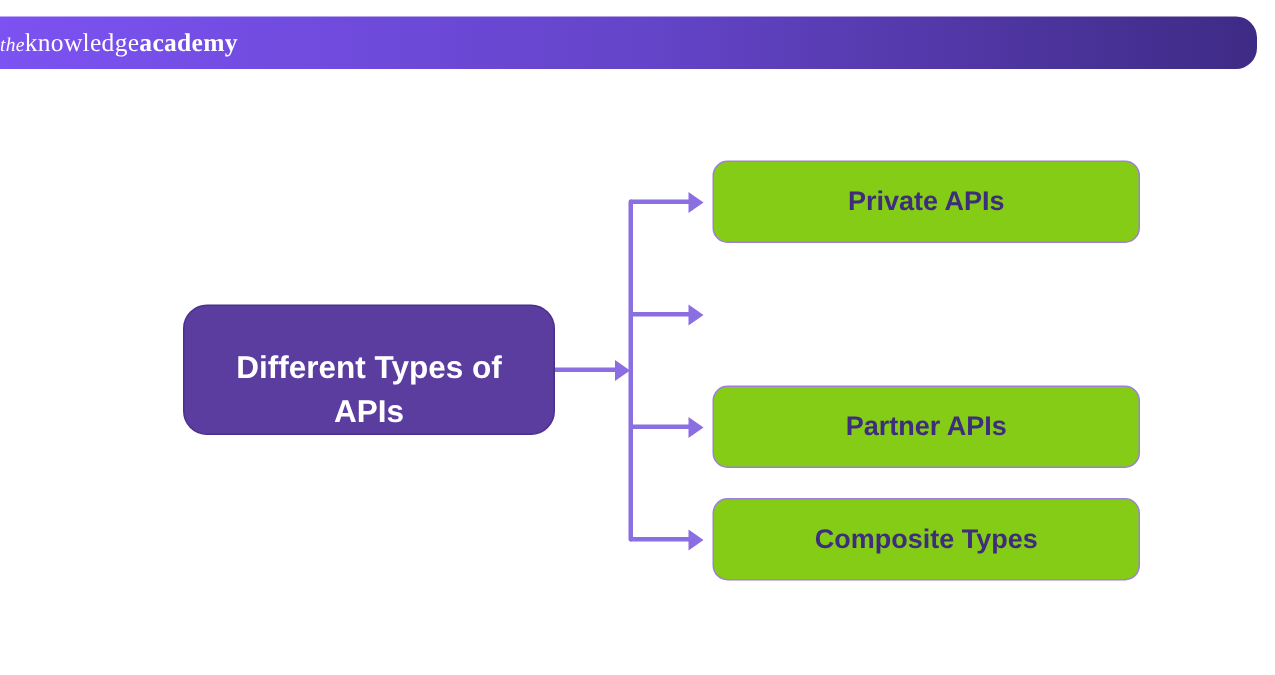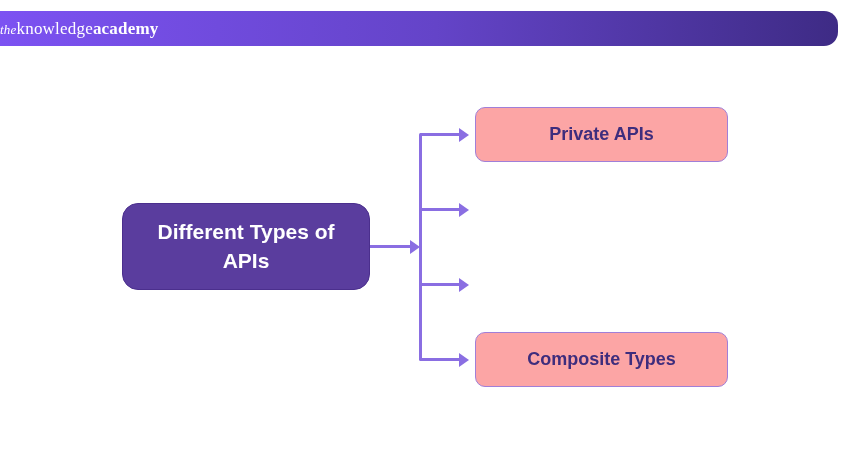--- a/index.html
+++ b/index.html
@@ -39,37 +39,37 @@
   
   .root-node {
     position: absolute;
     left: 122px; top: 203px;
     width: 248px; height: 87px;
     box-sizing: border-box;
     background: #5a3d9e;
     border: 1px solid #4b2f8d;
     border-radius: 16px;
     display: flex;
-    align-items: center;
+    align-items: flex-end;
     justify-content: center;
     text-align: center;
     color: #ffffff;
     font-size: 21px;
     font-weight: 700;
     line-height: 1.35;
     padding: 0 22px;
   }
 
   
   .leaf-node {
     position: absolute;
     left: 475px;
-    width: 253px; height: 55px;
+    width: 285px; height: 55px;
     box-sizing: border-box;
-    background: #fca5a5;
+    background: #84cc16;
     border: 1.5px solid #a07fd8;
     border-radius: 10px;
     display: flex;
     align-items: center;
     justify-content: center;
     color: #3e2d7d;
     font-size: 18px;
     font-weight: 700;
   }
   .leaf-0 { top: 107px; }
@@ -124,17 +124,20 @@
   <div class="conn conn-branch branch-1"></div>
   <div class="arrowhead ah-1"></div>
   <div class="conn conn-branch branch-2"></div>
   <div class="arrowhead ah-2"></div>
   <div class="conn conn-branch branch-3"></div>
   <div class="arrowhead ah-3"></div>
 
   <div class="leaf-node leaf-0">
     <span>Private APIs</span>
   </div>
+  <div class="leaf-node leaf-2">
+    <span>Partner APIs</span>
+  </div>
   <div class="leaf-node leaf-3">
     <span>Composite Types</span>
   </div>
 
 </div>
 
 </body></html>

